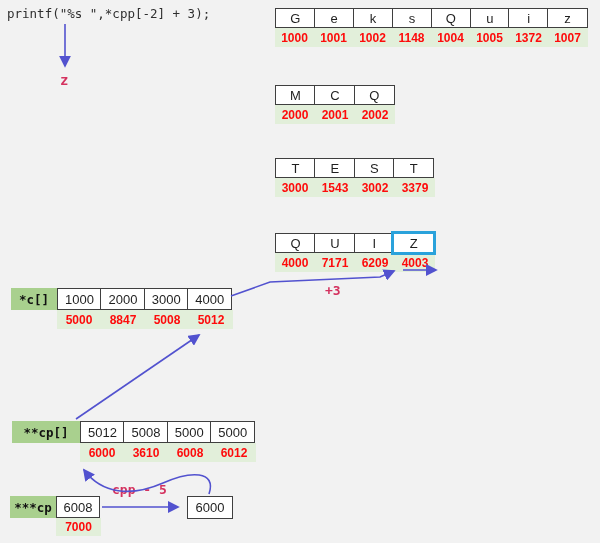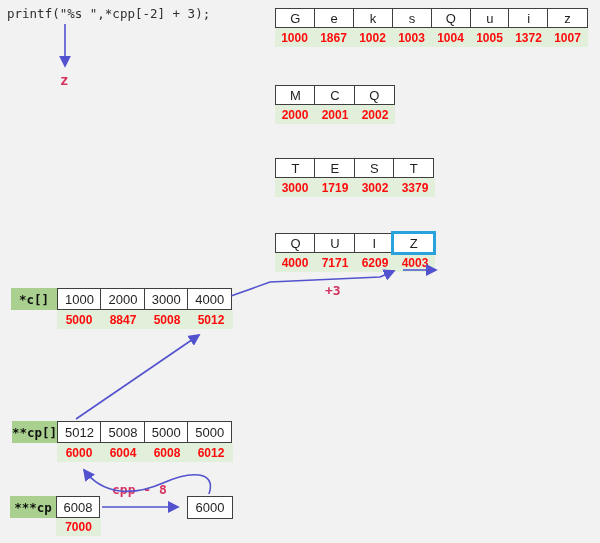--- a/index.html
+++ b/index.html
@@ -62,21 +62,21 @@
     background: var(--label-green, #a9d08e);
     font-family: "DejaVu Sans Mono", monospace;
     font-weight: bold; font-size: 12.5px; color: #111;
     height: 22px; display: flex; align-items: center; justify-content: center;
   }
   .ptr-row .vcell { height: 22px; width: 45px; font-size: 13px; }
   .ptr-row .acell { height: 19px; width: 44px; }
   .row-c   { left: 11px; top: 288px; }
   .row-c   .ptr-label { width: 46px; }
   .row-cp  { left: 12px; top: 421px; }
-  .row-cp  .ptr-label { width: 45px; }
+  .row-cp  .ptr-label { width: 68px; }
   .row-cpp { left: 10px; top: 496px; }
   .row-cpp .ptr-label { width: 46px; }
   .row-cpp .vcell { width: 44px; }
   .row-cpp .acell { width: 45px; height: 18px; }
 
   
   .loose-box {
     position: absolute; left: 187px; top: 496px; width: 46px; height: 23px;
     background: #fff; border: 1.6px solid var(--cell-border, #3f3f3f);
     display: flex; align-items: center; justify-content: center;
@@ -116,23 +116,23 @@
         <div class="lcell">e</div>
         <div class="lcell">k</div>
         <div class="lcell">s</div>
         <div class="lcell">Q</div>
         <div class="lcell">u</div>
         <div class="lcell">i</div>
         <div class="lcell">z</div>
       </div>
     <div class="addr-row green-band">
         <div class="acell">1000</div>
-        <div class="acell">1867</div>
+        <div class="acell">1001</div>
         <div class="acell">1002</div>
-        <div class="acell">1003</div>
+        <div class="acell">1148</div>
         <div class="acell">1004</div>
         <div class="acell">1005</div>
         <div class="acell">1372</div>
         <div class="acell">1007</div>
       </div>
   </div>
 
   <div class="str-table t2">
     <div class="cell-row">
         <div class="lcell">M</div>
@@ -148,21 +148,21 @@
 
   <div class="str-table t3">
     <div class="cell-row">
         <div class="lcell">T</div>
         <div class="lcell">E</div>
         <div class="lcell">S</div>
         <div class="lcell">T</div>
       </div>
     <div class="addr-row green-band">
         <div class="acell">3000</div>
-        <div class="acell">1719</div>
+        <div class="acell">1543</div>
         <div class="acell">3002</div>
         <div class="acell">3379</div>
       </div>
   </div>
 
   <div class="str-table t4">
     <div class="cell-row">
         <div class="lcell">Q</div>
         <div class="lcell">U</div>
         <div class="lcell">I</div>
@@ -198,21 +198,21 @@
     <div class="ptr-label">**cp[]</div>
     <div>
       <div class="cell-row">
           <div class="vcell">5012</div>
           <div class="vcell">5008</div>
           <div class="vcell">5000</div>
           <div class="vcell">5000</div>
         </div>
       <div class="addr-row green-band">
           <div class="acell">6000</div>
-          <div class="acell">6004</div>
+          <div class="acell">3610</div>
           <div class="acell">6008</div>
           <div class="acell">6012</div>
         </div>
     </div>
   </div>
 
   <div class="ptr-row row-cpp">
     <div class="ptr-label">***cp</div>
     <div>
       <div class="cell-row">
@@ -220,21 +220,21 @@
         </div>
       <div class="addr-row green-band">
           <div class="acell">7000</div>
         </div>
     </div>
   </div>
 
   <div class="loose-box">6000</div>
 
   <div class="annot annot-plus3">+3</div>
-  <div class="annot annot-cpp2">cpp - 8</div>
+  <div class="annot annot-cpp2">cpp - 5</div>
 
   <svg class="arrows" viewBox="0 0 600 543">
     <defs>
       <marker id="ah" viewBox="0 0 10 10" refX="8.5" refY="5" markerWidth="7.5" markerHeight="7.5" orient="auto-start-reverse">
         <path d="M 0 0 L 10 5 L 0 10 z"></path>
       </marker>
     </defs>
     <line x1="65" y1="24" x2="65" y2="66" marker-end="url(#ah)"></line>
     <path d="M 231 296 L 270 282 L 380 277 L 394 271" marker-end="url(#ah)"></path>
     <line x1="403" y1="270" x2="436" y2="270" marker-end="url(#ah)"></line>

